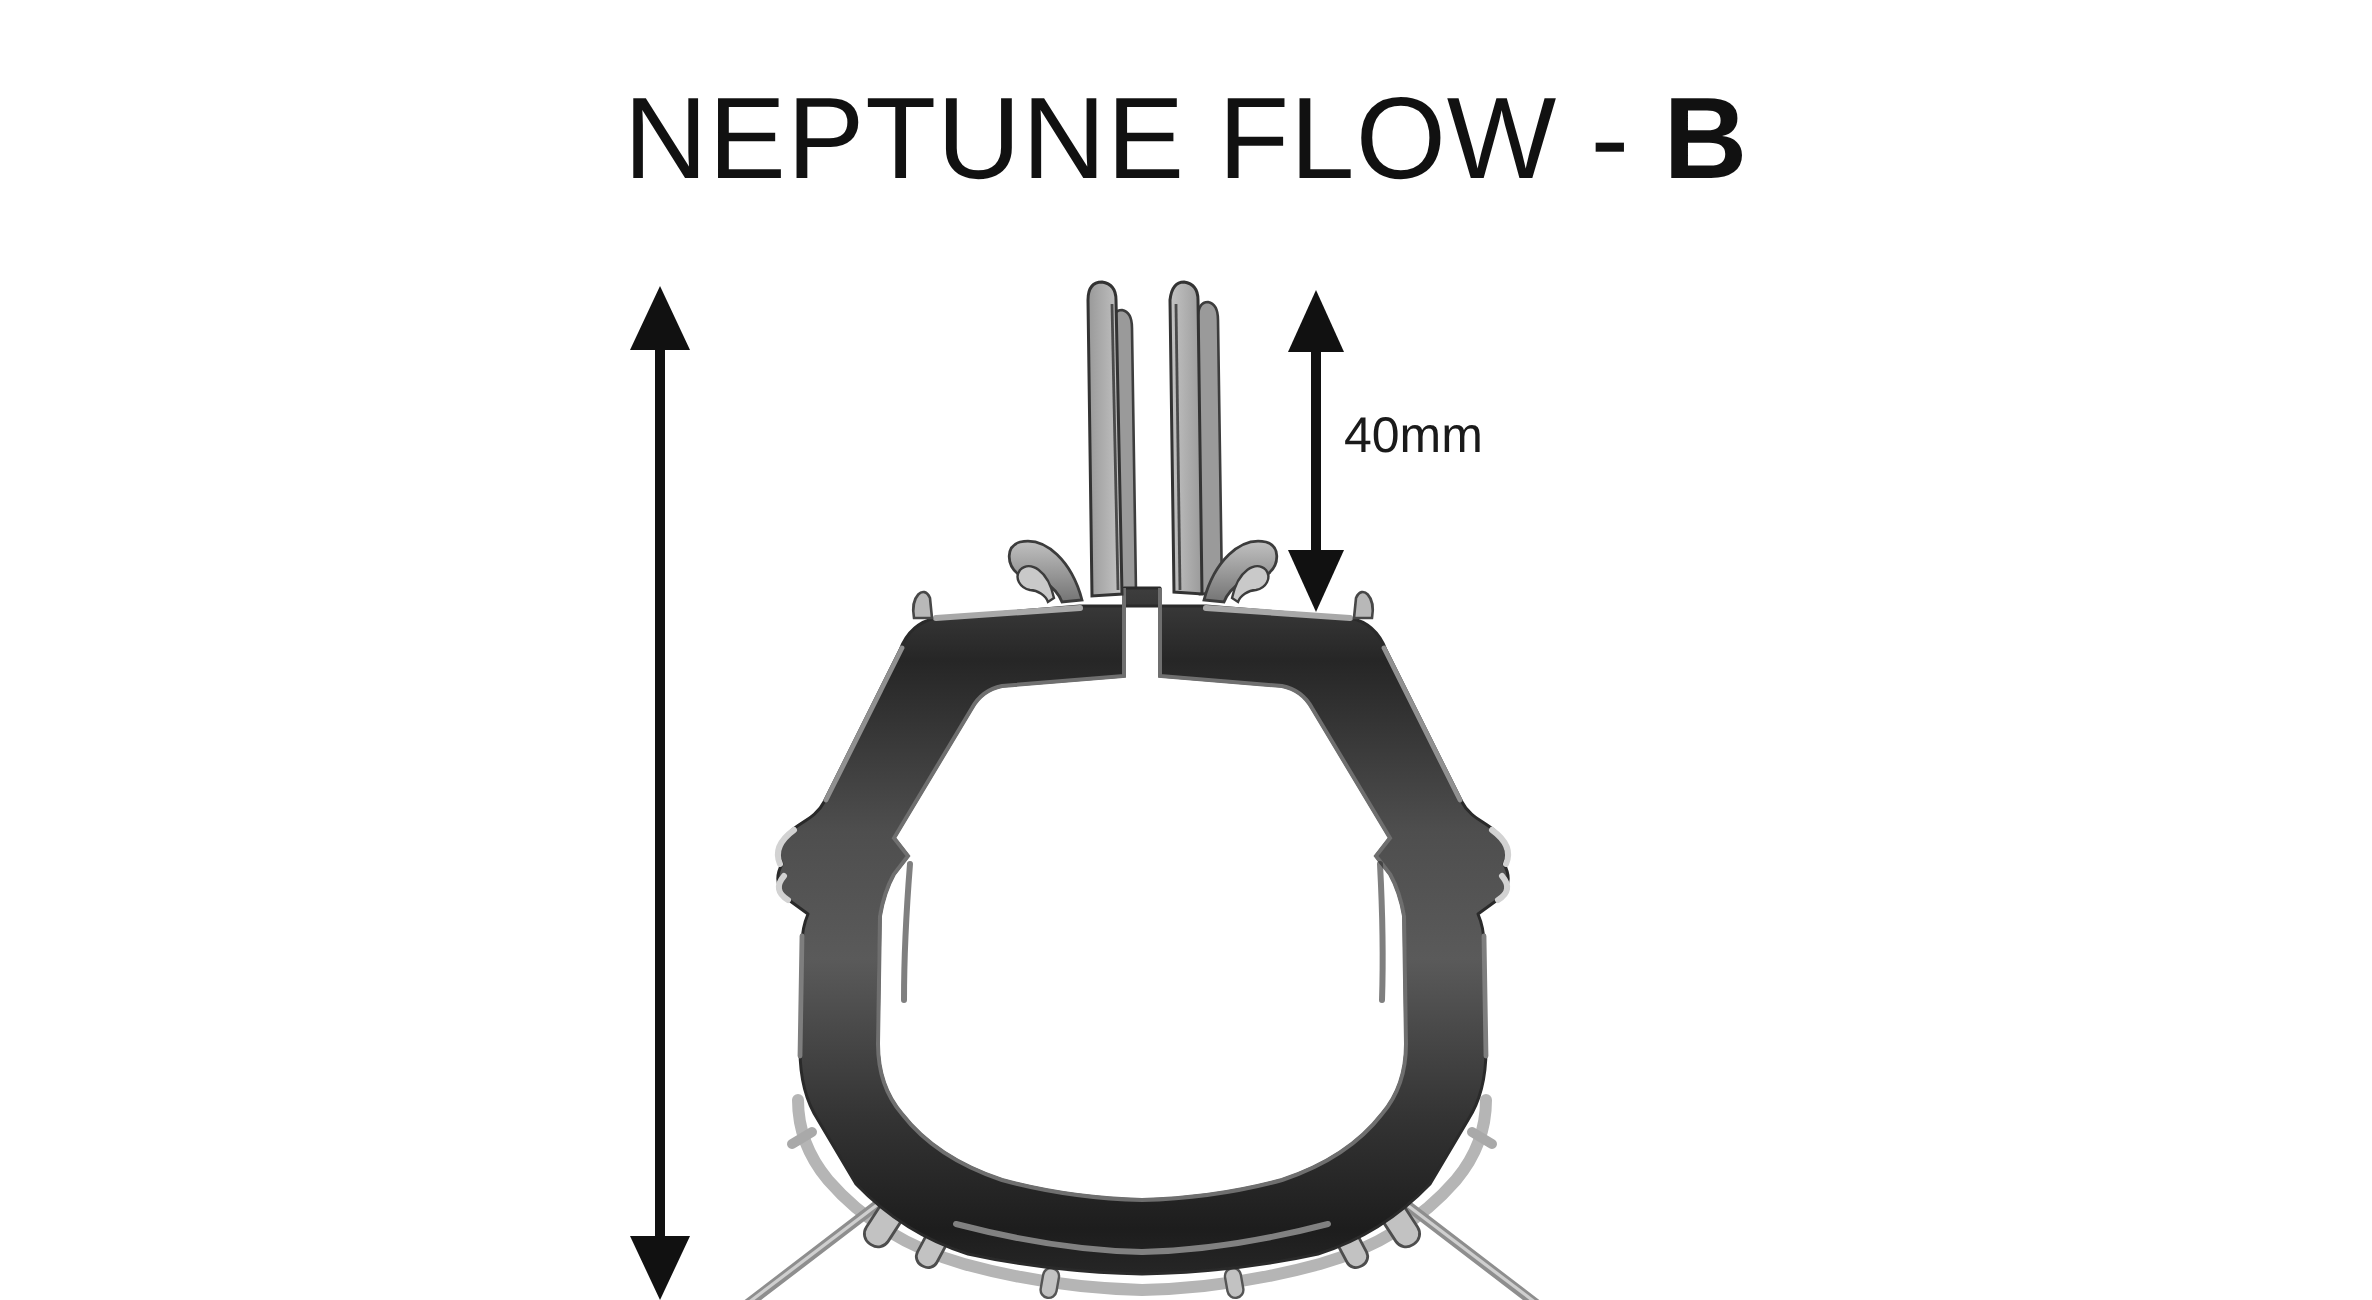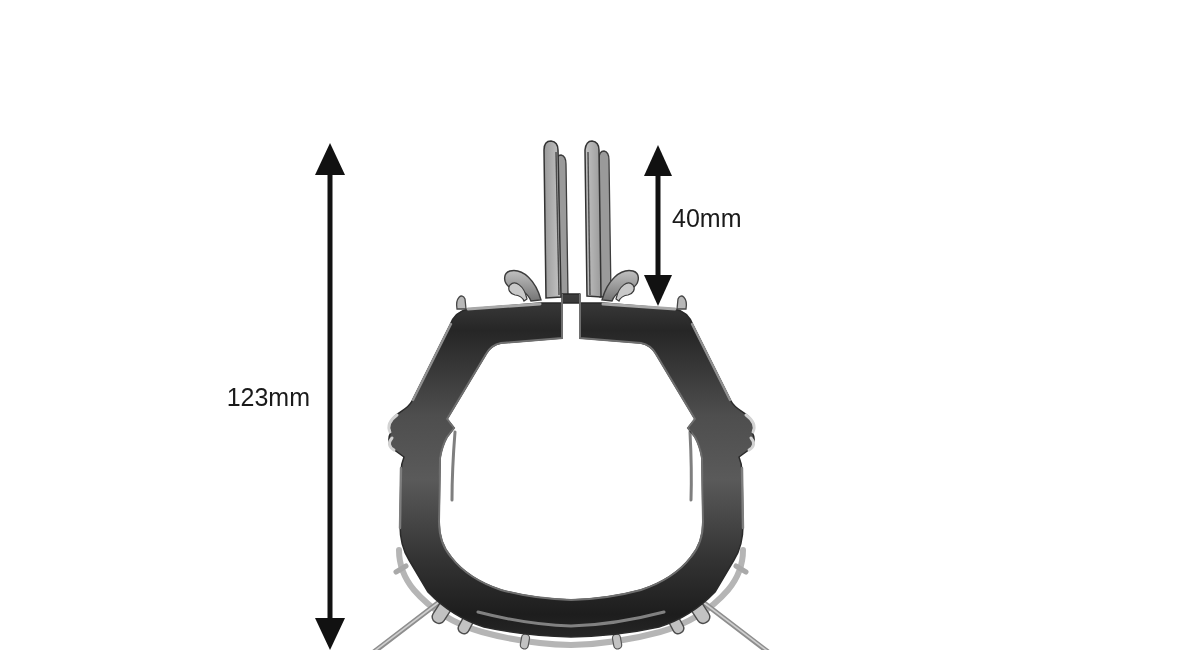--- a/index.html
+++ b/index.html
@@ -30,20 +30,21 @@
   }
   #label-overall{ left:200px; top:383px; width:110px; text-align:right;}
   #label-fin{ left:672px; top:204px; }
   svg{position:absolute;left:0;top:0;}
 </style>
 </head>
 <body>
 
 <div id="canvas">
 
+  <div class="page-title"><span>NEPTUNE FLOW - </span><span class="variant">B</span></div>
 
   <svg width="1186" height="650" viewBox="0 0 1186 650">
     <defs>
       <linearGradient id="bodyGrad" x1="0" y1="295" x2="0" y2="650" gradientUnits="userSpaceOnUse">
         <stop offset="0" stop-color="#3d3d3d"></stop>
         <stop offset="0.10" stop-color="#262626"></stop>
         <stop offset="0.34" stop-color="#4e4e4e"></stop>
         <stop offset="0.52" stop-color="#5a5a5a"></stop>
         <stop offset="0.74" stop-color="#343434"></stop>
         <stop offset="0.90" stop-color="#1d1d1d"></stop>
@@ -181,17 +182,16 @@
       <polygon points="330,650 315,618 345,618"></polygon>
     </g>
 
     <g fill="#111" stroke="none">
       <line x1="658" y1="168" x2="658" y2="283" stroke="#111" stroke-width="5"></line>
       <polygon points="658,145 644,176 672,176"></polygon>
       <polygon points="658,306 644,275 672,275"></polygon>
     </g>
   </svg>
 
-  <div class="dim-label" id="label-overall">123mm</div>
 
   <div class="dim-label" id="label-fin">40mm</div>
 
 </div>
 
 </body></html>

